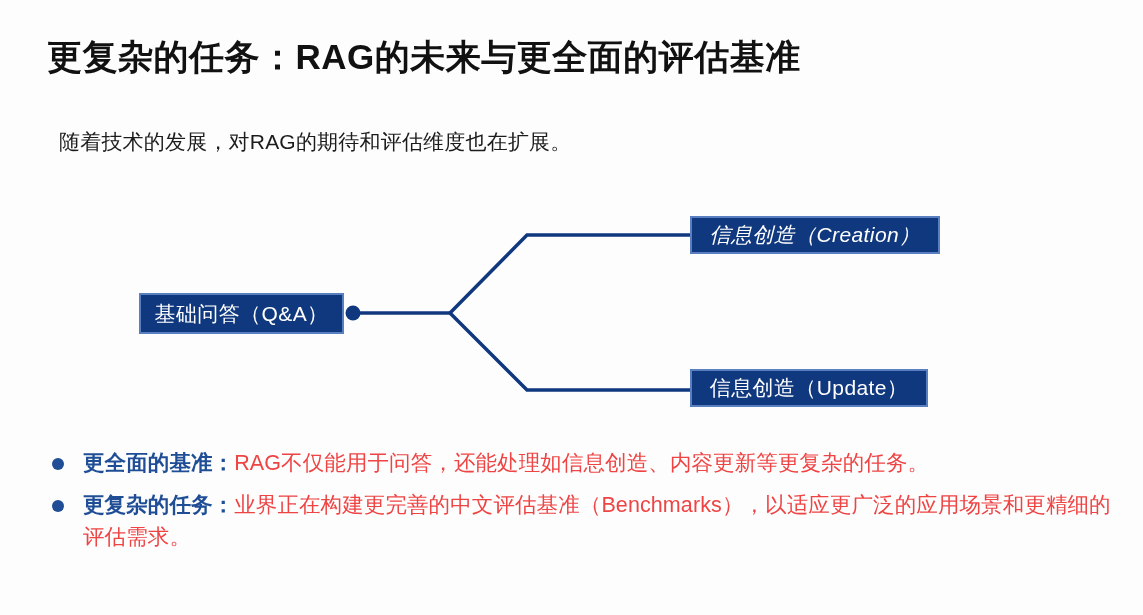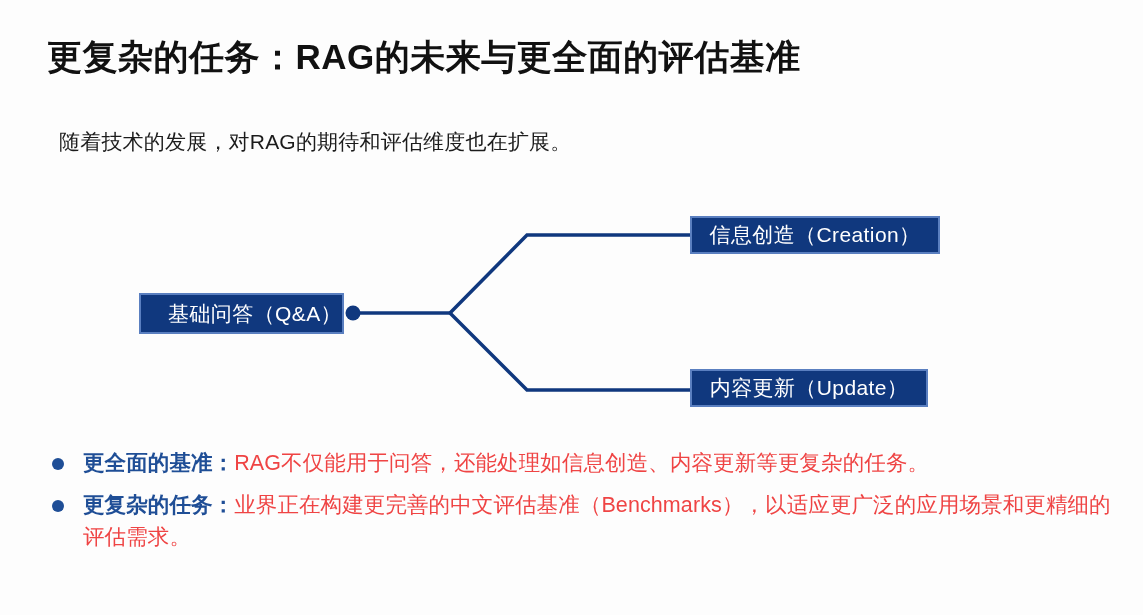--- a/index.html
+++ b/index.html
@@ -75,27 +75,27 @@
     color: #ffffff;
     font-size: 21px;
     letter-spacing: 0.4px;
     white-space: nowrap;
   }
   .node-root {
     left: 139px;
     top: 113px;
     width: 205px;
     height: 41px;
-    justify-content: flex-end;
   }
   .node-creation {
     left: 690px;
     top: 36px;
     width: 250px;
     height: 38px;
+    font-style: italic;
   }
   .node-update {
     left: 690px;
     top: 189px;
     width: 238px;
     height: 38px;
   }
 
   
   .bullets {
@@ -154,21 +154,21 @@
 
     <div class="node node-root">
       <span>基础问答（Q&amp;A）</span>
     </div>
 
     <div class="node node-creation">
       <span>信息创造（Creation）</span>
     </div>
 
     <div class="node node-update">
-      <span>内容更新（Update）</span>
+      <span>信息创造（Update）</span>
     </div>
 
   </div>
 
   <div class="bullets">
 
     <div class="bullet-row">
       <span class="bullet-dot"></span>
       <span class="bullet-label">更全面的基准：</span><span class="bullet-body">RAG不仅能用于问答，还能处理如信息创造、内容更新等更复杂的任务。</span>
     </div>

